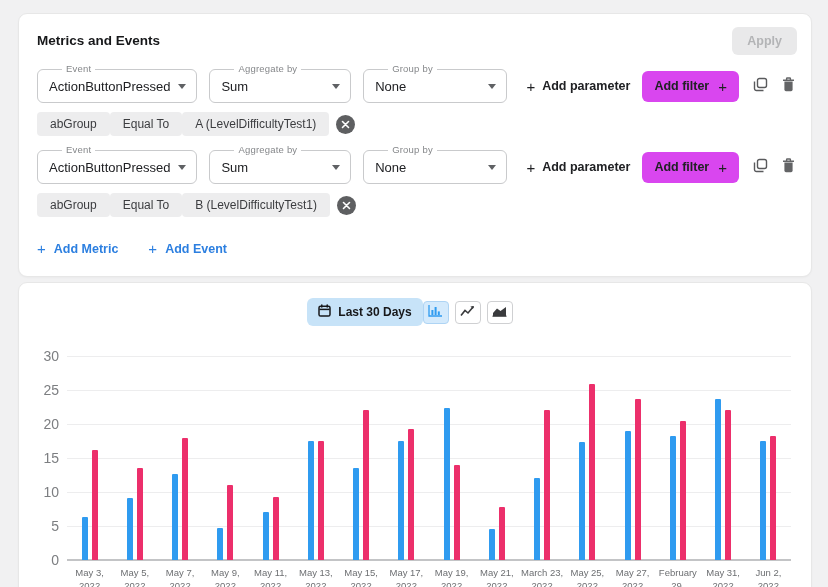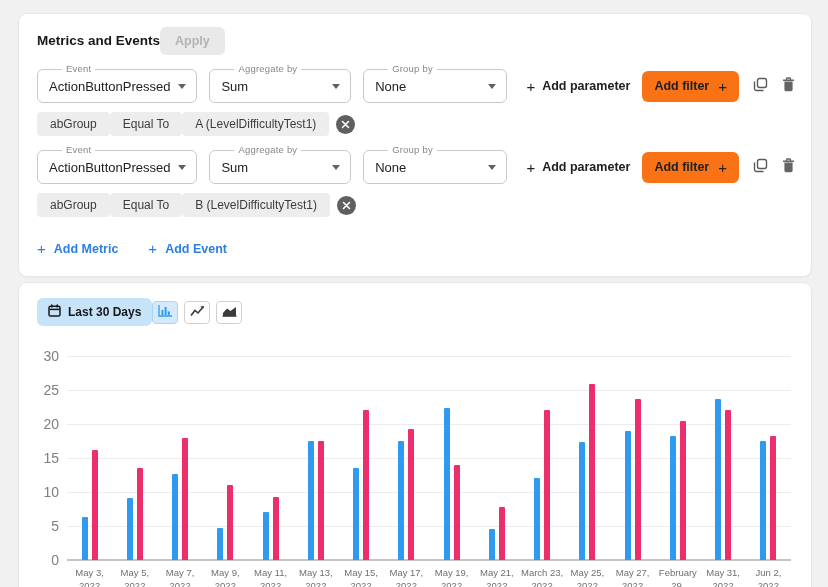--- a/index.html
+++ b/index.html
@@ -14,21 +14,21 @@
     background:#fff;
     border:1px solid #e7e7e7;
     border-radius:9px;
     box-shadow:0 1px 2px rgba(0,0,0,0.03);
     width:794px;
   }
   .card-metrics { padding:13px 14px 12px 12px; margin-bottom:5px; }
   .card-chart   { padding:13px 16px 12px 12px; }
 
   
-  .panel-header { display:flex; justify-content:flex-start; align-items:flex-start; margin-bottom:14px; }
+  .panel-header { display:flex; justify-content:space-between; align-items:flex-start; margin-bottom:14px; }
   .panel-title { font-size:13.5px; font-weight:700; color:#17181a; padding-top:6px; padding-left:6px; }
   .apply-btn {
     background:#e9e9ea; color:#b3b4b6; border:none; border-radius:6px;
     font-family:inherit; font-size:12.5px; font-weight:600;
     padding:7px 15px; cursor:default;
   }
 
   
   .metric-row { display:flex; align-items:center; margin:0 0 0 6px; }
   .select {
@@ -48,21 +48,21 @@
     width:0; height:0; border-left:4.5px solid transparent; border-right:4.5px solid transparent;
     border-top:5px solid #5f6164; margin-left:8px; flex:none;
   }
   .add-param {
     display:flex; align-items:center; gap:7px; background:none; border:none; cursor:pointer;
     font-family:inherit; font-size:12.5px; font-weight:600; color:#202124;
     margin-left:19px; white-space:nowrap;
   }
   .plus-glyph { font-size:15px; font-weight:500; color:#202124; line-height:1; }
   .add-filter {
-    display:flex; align-items:center; gap:9px; background:#f97316; border:none; border-radius:6px;
+    display:flex; align-items:center; gap:9px; background:#d946ef; border:none; border-radius:6px;
     font-family:inherit; font-size:12.5px; font-weight:600; color:#202124;
     padding:8px 12px; margin-left:12px; cursor:pointer; white-space:nowrap;
   }
   .icon-btn { background:none; border:none; cursor:pointer; padding:2px; display:flex; align-items:center; }
   .icon-copy { margin-left:12px; }
   .icon-trash { margin-left:10px; }
 
   
   .chip-row { display:flex; align-items:center; margin:9px 0 14px 6px; }
   .chip {
@@ -78,21 +78,21 @@
 
   
   .links-row { display:flex; gap:30px; margin:24px 0 8px 6px; }
   .link-add {
     display:flex; gap:8px; align-items:center; background:none; border:none; cursor:pointer;
     font-family:inherit; color:#2c7fe0; font-size:12.5px; font-weight:700;
   }
   .link-add .plus-glyph { color:#2c7fe0; font-size:15px; }
 
   
-  .chart-toolbar { display:flex; justify-content:flex-start; align-items:center; margin:2px 12px 0 6px; }
+  .chart-toolbar { display:flex; justify-content:center; align-items:center; margin:2px 12px 0 6px; }
   .date-pill {
     display:flex; align-items:center; gap:7px; background:#c7e3f8; border:none; border-radius:6px;
     padding:6px 11px; font-family:inherit; font-size:12px; font-weight:700; color:#17181a; cursor:pointer;
   }
   .chart-type-group { display:flex; gap:6px; }
   .ctype-btn {
     width:26px; height:23px; border:1px solid #cfd0d2; border-radius:4px; background:#fff;
     display:flex; align-items:center; justify-content:center; cursor:pointer; padding:0;
   }
   .ctype-btn.selected { background:#d4eafc; border-color:#aed4f4; }

